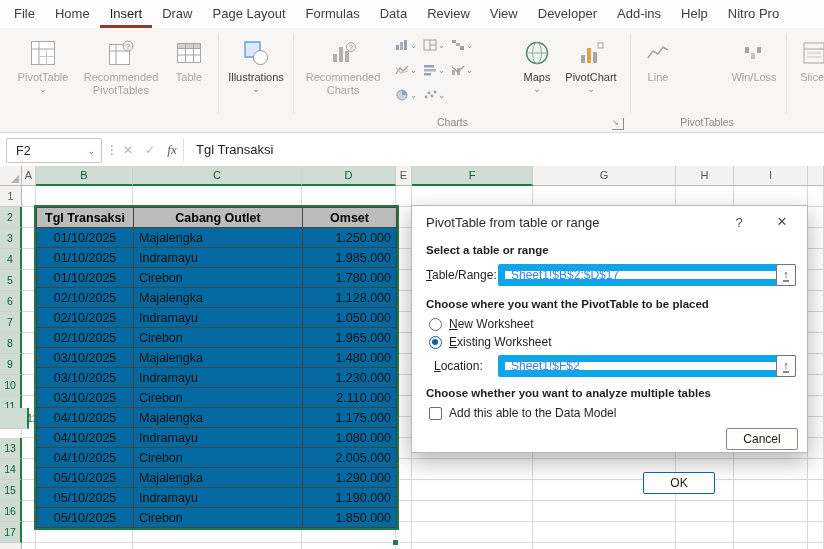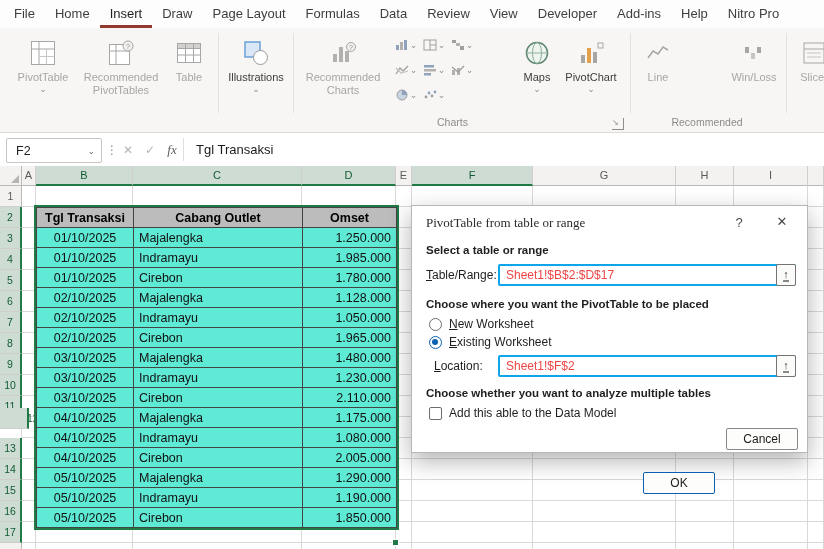--- a/index.html
+++ b/index.html
@@ -59,40 +59,40 @@
   .rowhdr.sel{background:var(--hdrsel);color:#0f5c33;border-right:2px solid var(--selgreen);}
   .vgl{position:absolute;top:20px;bottom:0;width:1px;background:#dbd9d7;z-index:1;}
   .hgl{position:absolute;left:22px;right:0;height:1px;background:#dbd9d7;z-index:1;}
 
   
   #dtable{position:absolute;left:36px;top:41px;border-collapse:collapse;table-layout:fixed;z-index:4;
           outline:2px solid var(--selgreen);}
   #dtable th,#dtable td{border:1px solid #444;height:20px;padding:0 5px;font-size:12.5px;
           overflow:hidden;white-space:nowrap;box-sizing:border-box;}
   #dtable th{background:#bcbcbc;font-weight:bold;color:#000;text-align:center;}
-  #dtable td{background:#5eead4;color:#121212;}
+  #dtable td{background:#0369a1;color:#121212;}
   td.c-date{text-align:center;}
   td.c-outlet{text-align:left;}
   td.c-omset{text-align:right;}
   .fill-handle{position:absolute;left:392px;top:373px;width:7px;height:7px;background:var(--selgreen);
                border:1px solid #fff;box-sizing:border-box;z-index:5;}
 
   
   .dialog{position:absolute;left:411px;top:205px;width:395px;height:246px;background:#fff;
           border:1px solid #b9b7b5;box-shadow:0 8px 22px rgba(0,0,0,.3);z-index:20;font-size:12px;color:#1f1f1f;}
-  .dlg-title{position:absolute;left:14px;top:9px;font-size:13px;color:#2b2b2b;font-family:Liberation Serif, serif;}
+  .dlg-title{position:absolute;left:14px;top:9px;font-size:13px;color:#2b2b2b;}
   .dlg-help{position:absolute;left:318px;top:8px;width:18px;height:18px;text-align:center;line-height:18px;
             font-size:13px;color:#4a4a4a;}
   .dlg-close{position:absolute;left:358px;top:6px;width:24px;height:20px;text-align:center;line-height:20px;
              font-size:13px;color:#4a4a4a;}
   .sect{position:absolute;left:14px;font-weight:bold;font-size:11.5px;color:#1f1f1f;}
   .flbl{position:absolute;font-size:12px;color:#1f1f1f;}
   .accel{text-decoration:underline;}
-  .dinput{position:absolute;left:86px;width:298px;height:22px;border:2px solid #0ea5e9;border-radius:2px;
-          background:#fff;box-sizing:border-box;font-size:12px;color:#ef4444;padding:0 24px 0 6px;
+  .dinput{position:absolute;left:86px;width:298px;height:22px;border:7px solid #0ea5e9;border-radius:2px;
+          background:#fff;box-sizing:border-box;font-size:12px;color:#3b82f6;padding:0 24px 0 6px;
           font-family:"Liberation Sans",sans-serif;}
   .rsbtn{position:absolute;width:20px;height:22px;box-sizing:border-box;border:1px solid #767472;
          border-radius:2px;background:#fbfbfa;display:flex;align-items:center;justify-content:center;
          left:364px;}
   .rsbtn .a{font-size:11px;color:#333;border-bottom:2px solid #888;line-height:11px;}
   .radio{position:absolute;width:13px;height:13px;border:1px solid #6f6d6b;border-radius:50%;
          background:#fff;box-sizing:border-box;}
   .radio.on{border:1.5px solid var(--accblue);}
   .radio.on::after{content:"";position:absolute;left:2.4px;top:2.4px;width:6px;height:6px;border-radius:50%;
                    background:var(--accblue);}
@@ -317,21 +317,21 @@
             <rect x="2" y="2" width="20" height="20" fill="none" stroke="#a8a6a4"></rect>
             <line x1="2" y1="8" x2="22" y2="8" stroke="#a8a6a4"></line>
             <line x1="5" y1="12" x2="19" y2="12" stroke="#c6c4c2"></line>
             <line x1="5" y1="16" x2="19" y2="16" stroke="#c6c4c2"></line>
           </svg>
       </span>
       <span class="lbl">Slicer</span>
     </div>
 
     <span class="grp-lbl" style="left:300px;width:305px;">Charts</span>
-    <span class="grp-lbl" style="left:634px;width:146px;">Recommended</span>
+    <span class="grp-lbl" style="left:634px;width:146px;">PivotTables</span>
     <span class="launcher" style="left:612px;">↘</span>
   </div>
 
   <div class="fbar">
     <div class="namebox">
       <span class="v">F2</span>
       <span class="nb-chev">⌄</span>
     </div>
     <span class="fbtn" style="left:102px;color:#8f8d8b;">⋮</span>
     <span class="fbtn" style="left:118px;">✕</span>

